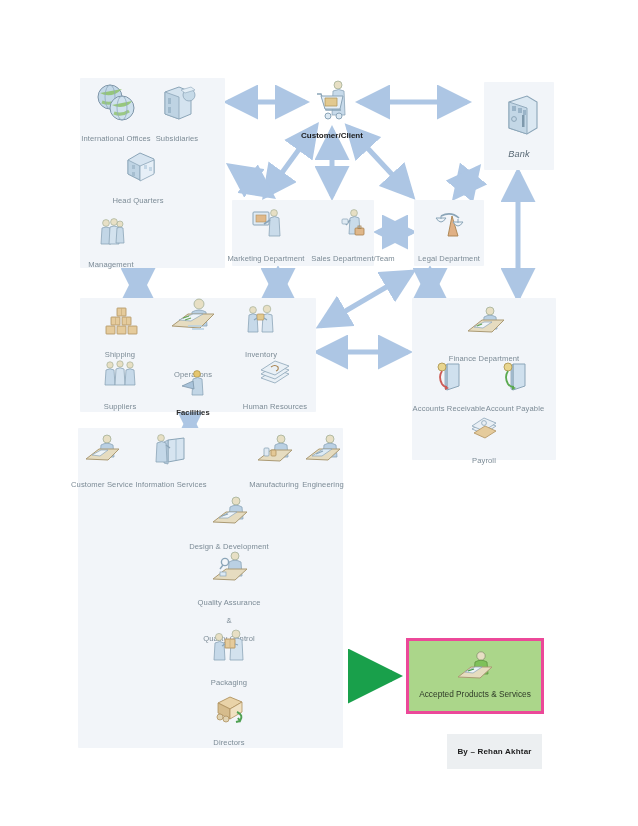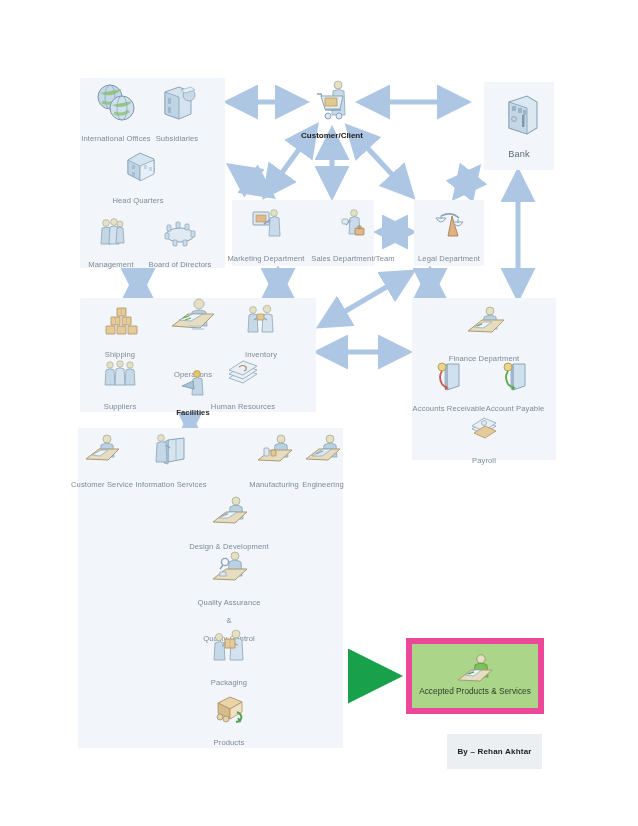--- a/index.html
+++ b/index.html
@@ -23,29 +23,29 @@
     width: 86px;
   }
   .node .lbl {
     font-size: 7.6px;
     color: #7c8b96;
     line-height: 1.22;
     letter-spacing: .1px;
     white-space: pre-line;
   }
   .node .lbl.bold { font-weight: bold; color: #2b2b2b; }
-  .node .lbl.dark { color: #5a6a76; }
+  .node .lbl.dark { color: #5a6a76; font-style: italic; }
   .icon { display: block; margin: 0 auto 3px; }
 
   .arrowlayer { position: absolute; left:0; top:0; width:638px; height:826px; pointer-events:none; }
 
   .greenbox {
     position: absolute;
     background: #abd68a;
-    border: 6px solid #ec4899;
+    border: 3px solid #ec4899;
   }
   .greenbox .lbl {
     position: absolute; left: 0; right: 0; bottom: 12px;
     text-align: center; font-size: 8.3px; color: #2f3b28; font-weight: normal;
   }
   .credit {
     position: absolute;
     background: #eceff1;
     text-align: center;
     font-size: 8px;
@@ -167,35 +167,20 @@
       <circle cx="17" cy="7" r="3.4" fill="#e8e0c6" stroke="#9aa88f" stroke-width=".6"></circle>
       <path d="M13 12 q4 -2 8 0 l1 16 l-10 0 z" fill="#c2d6e6" stroke="#8ba5b8" stroke-width=".8"></path>
       <circle cx="25" cy="6" r="3.4" fill="#e8e0c6" stroke="#9aa88f" stroke-width=".6"></circle>
       <path d="M21 11 q4 -2 8 0 l1 17 l-10 0 z" fill="#d3e2ee" stroke="#8ba5b8" stroke-width=".8"></path>
       <circle cx="31" cy="8" r="3" fill="#e8e0c6" stroke="#9aa88f" stroke-width=".6"></circle>
       <path d="M28 12 q3 -1.6 6 0 l1 15 l-8 0 z" fill="#c8dae8" stroke="#8ba5b8" stroke-width=".8"></path>
     </svg>
     <span class="lbl">Management</span>
   </div>
 
-  <div class="node" style="left:137px; top:216px;">
-    <svg class="icon" width="44" height="34" viewBox="0 0 44 34">
-      <ellipse cx="22" cy="19" rx="14" ry="7" fill="#dfeaf3" stroke="#8ba5b8" stroke-width="1"></ellipse>
-      <g fill="#cadcea" stroke="#8ba5b8" stroke-width=".7">
-        <rect x="9" y="9" width="4" height="6" rx="1"></rect>
-        <rect x="18" y="6" width="4" height="6" rx="1"></rect>
-        <rect x="27" y="8" width="4" height="6" rx="1"></rect>
-        <rect x="33" y="15" width="4" height="6" rx="1"></rect>
-        <rect x="7" y="17" width="4" height="6" rx="1"></rect>
-        <rect x="15" y="24" width="4" height="6" rx="1"></rect>
-        <rect x="25" y="24" width="4" height="6" rx="1"></rect>
-      </g>
-    </svg>
-    <span class="lbl">Board of Directors</span>
-  </div>
 
   <div class="node" style="left:289px; top:78px; width:86px;">
     <svg class="icon" width="46" height="48" viewBox="0 0 46 48">
       <circle cx="29" cy="7" r="4" fill="#e7dfc4" stroke="#9aa88f" stroke-width=".7"></circle>
       <path d="M24 13 q6 -3 11 0 l1 24 l-13 0 z" fill="#c7daea" stroke="#8ba5b8" stroke-width=".8"></path>
       <path d="M8 16 l4 0 l5 16 l15 0" fill="none" stroke="#8ba5b8" stroke-width="1.4"></path>
       <path d="M12 18 l22 0 l-3 13 l-15 0 z" fill="#e4eef6" stroke="#8ba5b8" stroke-width="1"></path>
       <path d="M16 20 l12 0 l0 8 l-12 0 z" fill="#e2c98f" stroke="#b39b5f" stroke-width=".8"></path>
       <circle cx="19" cy="38" r="3" fill="#dce9f3" stroke="#8ba5b8" stroke-width="1"></circle>
       <circle cx="30" cy="38" r="3" fill="#dce9f3" stroke="#8ba5b8" stroke-width="1"></circle>
@@ -310,21 +295,21 @@
 
   <div class="node" style="left:150px; top:368px;">
     <svg class="icon" width="36" height="30" viewBox="0 0 36 30">
       <circle cx="22" cy="6" r="3.4" fill="#e5c66f" stroke="#a88f45" stroke-width=".7"></circle>
       <path d="M18 11 q5 -3 9 0 l1 16 l-11 0 z" fill="#c2d6e6" stroke="#8ba5b8" stroke-width=".8"></path>
       <path d="M18 13 l-11 5 l12 3 z" fill="#a9c3da" stroke="#7e97ab" stroke-width=".8"></path>
     </svg>
     <span class="lbl bold">Facilities</span>
   </div>
 
-  <div class="node" style="left:200px; top:358px;">
+  <div class="node" style="left:232px; top:358px;">
     <svg class="icon" width="44" height="34" viewBox="0 0 44 34">
       <g fill="#e9f0f6" stroke="#8ba5b8" stroke-width=".8">
         <path d="M8 20 l14 -9 l14 5 l-14 9 z"></path>
         <path d="M8 16 l14 -9 l14 5 l-14 9 z"></path>
         <path d="M8 12 l14 -9 l14 5 l-14 9 z"></path>
       </g>
       <path d="M18 9 q4 -3 7 0 q1 3 -2 4" fill="none" stroke="#a8824f" stroke-width="1.1"></path>
     </svg>
     <span class="lbl">Human Resources</span>
   </div>
@@ -459,21 +444,21 @@
 
   <div class="node" style="left:186px; top:690px;">
     <svg class="icon" width="46" height="38" viewBox="0 0 46 38">
       <path d="M12 13 l12 -6 l12 5 l-12 7 z" fill="#e9d3a8" stroke="#b0925f" stroke-width=".9"></path>
       <path d="M12 13 l12 6 l0 10 l-12 -6 z" fill="#d6bc8c" stroke="#b0925f" stroke-width=".8"></path>
       <path d="M24 19 l12 -7 l0 10 l-12 7 z" fill="#f0e1c2" stroke="#b0925f" stroke-width=".8"></path>
       <circle cx="14" cy="27" r="3" fill="#e1d3b2" stroke="#b0925f" stroke-width=".8"></circle>
       <circle cx="20" cy="29" r="3" fill="#e1d3b2" stroke="#b0925f" stroke-width=".8"></circle>
       <path d="M31 22 q7 3 3 9 l-2 -3 m2 3 l-4 1" fill="none" stroke="#4fa052" stroke-width="2"></path>
     </svg>
-    <span class="lbl">Products</span>
+    <span class="lbl">Directors</span>
   </div>
 
   <div class="greenbox" style="left:406px; top:638px; width:138px; height:76px;">
     <svg class="icon" width="48" height="40" viewBox="0 0 48 40" style="margin-top:8px;">
       <circle cx="30" cy="7" r="4.2" fill="#e7dfc4" stroke="#7d8b66" stroke-width=".7"></circle>
       <path d="M24 13 q6 -3.5 12 0 l1 12 l-14 0 z" fill="#7ec15a" stroke="#5d9340" stroke-width=".8"></path>
       <path d="M7 28 l13 -10 l21 0 l-12 11 z" fill="#e6dcc0" stroke="#ab9a74" stroke-width="1"></path>
       <path d="M14 23 l10 -5 l7 0 l-9 6 z" fill="#eef4f9" stroke="#8ba5b8" stroke-width=".7"></path>
       <path d="M17 22 l6 -2" stroke="#3f9a42" stroke-width="1.3"></path>
     </svg>

